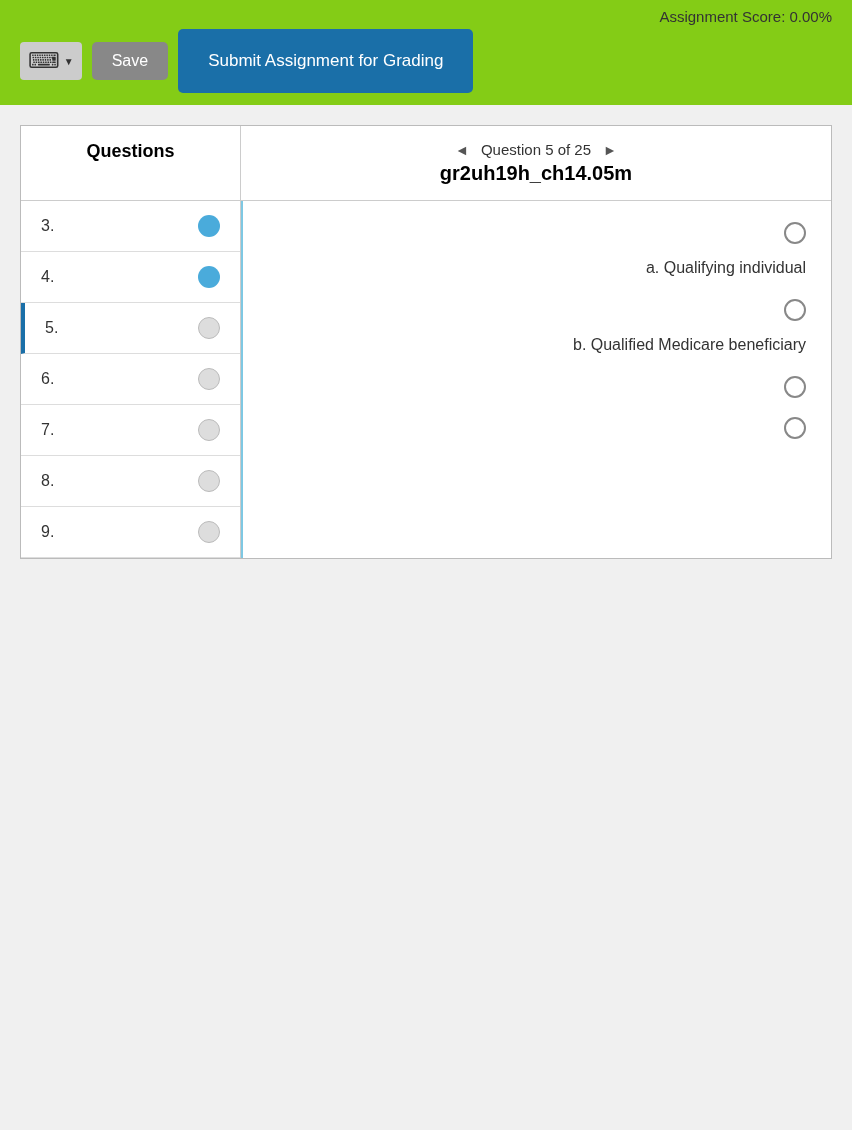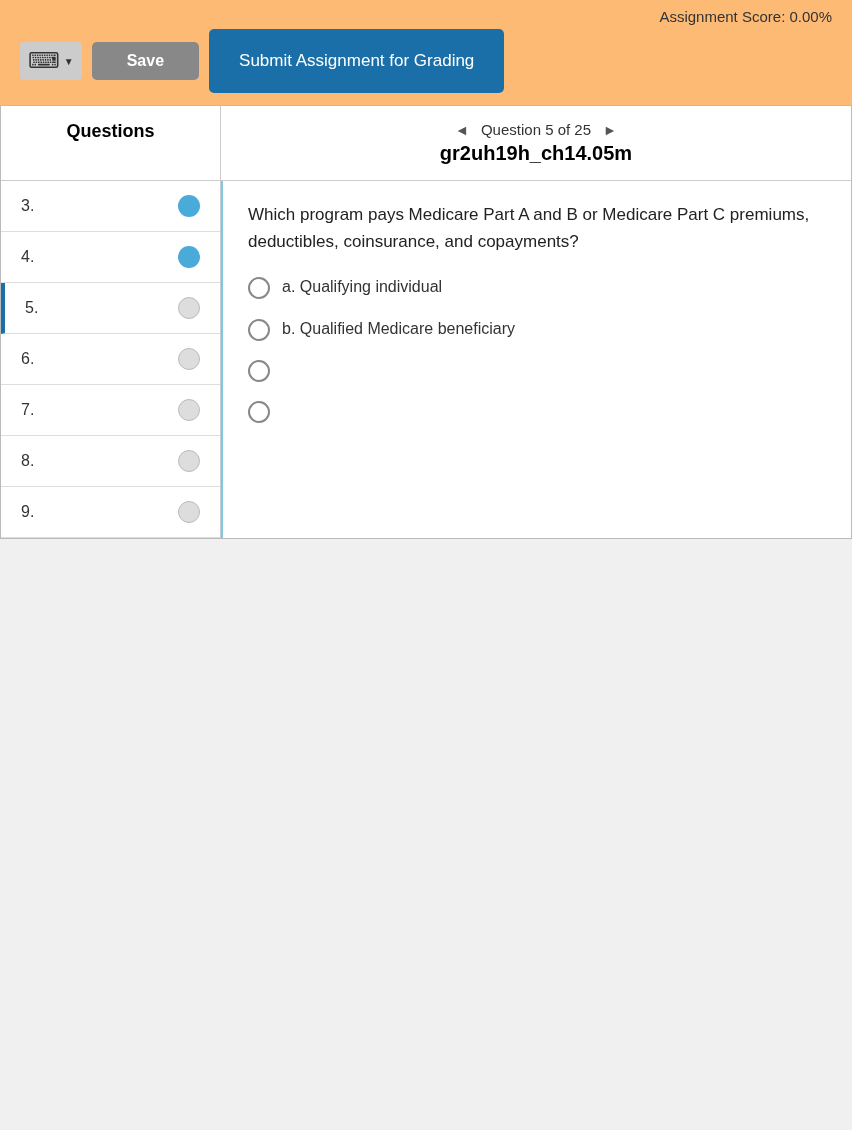--- a/index.html
+++ b/index.html
@@ -18,21 +18,21 @@
       margin-bottom: 4px;
     }
 
     .toolbar-row {
       display: flex;
       align-items: center;
       gap: 10px;
     }
 
     .top-section {
-      background: #fdba74;
+      background: #84cc16;
       padding: 8px 20px 12px 20px;
     }
 
     .keyboard-icon-wrapper {
       display: flex;
       align-items: center;
       cursor: pointer;
       background: #ccc;
       border-radius: 4px;
       padding: 6px 8px;
@@ -47,38 +47,39 @@
     .chevron-small {
       font-size: 10px;
       color: #333;
     }
 
     .btn-save {
       background: #888;
       color: white;
       border: none;
       border-radius: 5px;
-      padding: 10px 35px;
-      font-size: 16px;
-      cursor: pointer;
-      font-weight: bold;
+      padding: 10px 20px;
+      font-size: 16px;
+      cursor: pointer;
+      font-weight: normal;
     }
 
     .btn-submit {
       background: #1a6fa8;
       color: white;
       border: none;
       border-radius: 5px;
       padding: 22px 30px;
       font-size: 17px;
       cursor: pointer;
       font-weight: 500;
     }
 
     .main-container {
+      margin: 20px;
       border: 1px solid #bbb;
       background: white;
       display: flex;
       flex-direction: column;
     }
 
     .header-row {
       display: flex;
       border-bottom: 1px solid #ccc;
     }
@@ -176,26 +177,27 @@
 
     .question-text {
       font-size: 17px;
       line-height: 1.6;
       color: #222;
       margin-bottom: 20px;
     }
 
     .answer-option {
       display: flex;
-      align-items: center;
+      align-items: flex-end;
       gap: 12px;
       margin-bottom: 18px;
       font-size: 16px;
       color: #333;
       cursor: pointer;
+      flex-direction: column;
     }
 
     .radio-circle {
       width: 22px;
       height: 22px;
       border-radius: 50%;
       border: 2px solid #888;
       flex-shrink: 0;
       margin-top: 1px;
       display: inline-block;
@@ -262,21 +264,20 @@
           <span class="q-num">8.</span>
           <span class="q-dot unanswered"></span>
         </div>
         <div class="question-item">
           <span class="q-num">9.</span>
           <span class="q-dot unanswered"></span>
         </div>
       </div>
 
     <div class="question-content">
-      <div class="question-text">Which program pays Medicare Part A and B or Medicare Part C premiums, deductibles, coinsurance, and copayments?</div>
 
       <div id="answers-container">
 
       <div class="answer-option">
             <span class="radio-circle"></span>
             <span class="answer-text">a. Qualifying individual</span>
           </div>
           <div class="answer-option">
             <span class="radio-circle"></span>
             <span class="answer-text">b. Qualified Medicare beneficiary</span>

